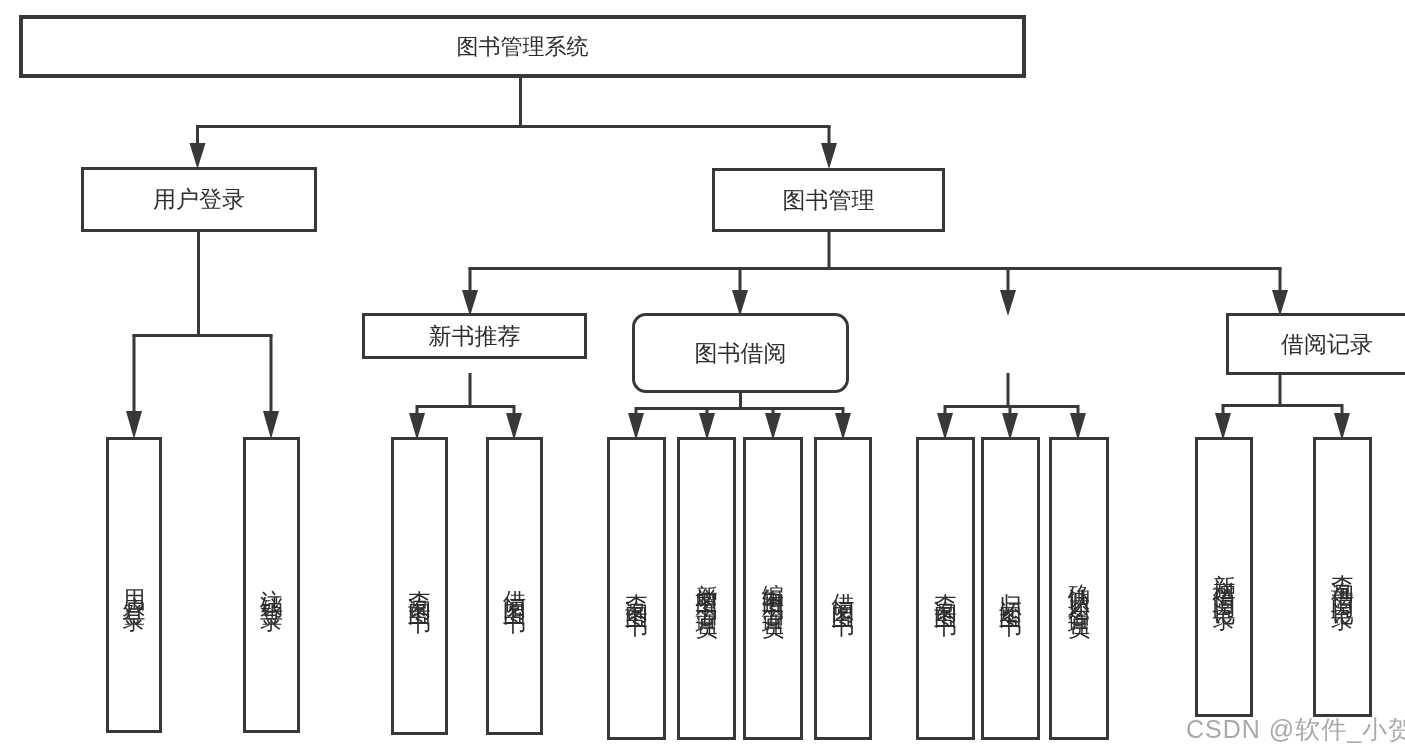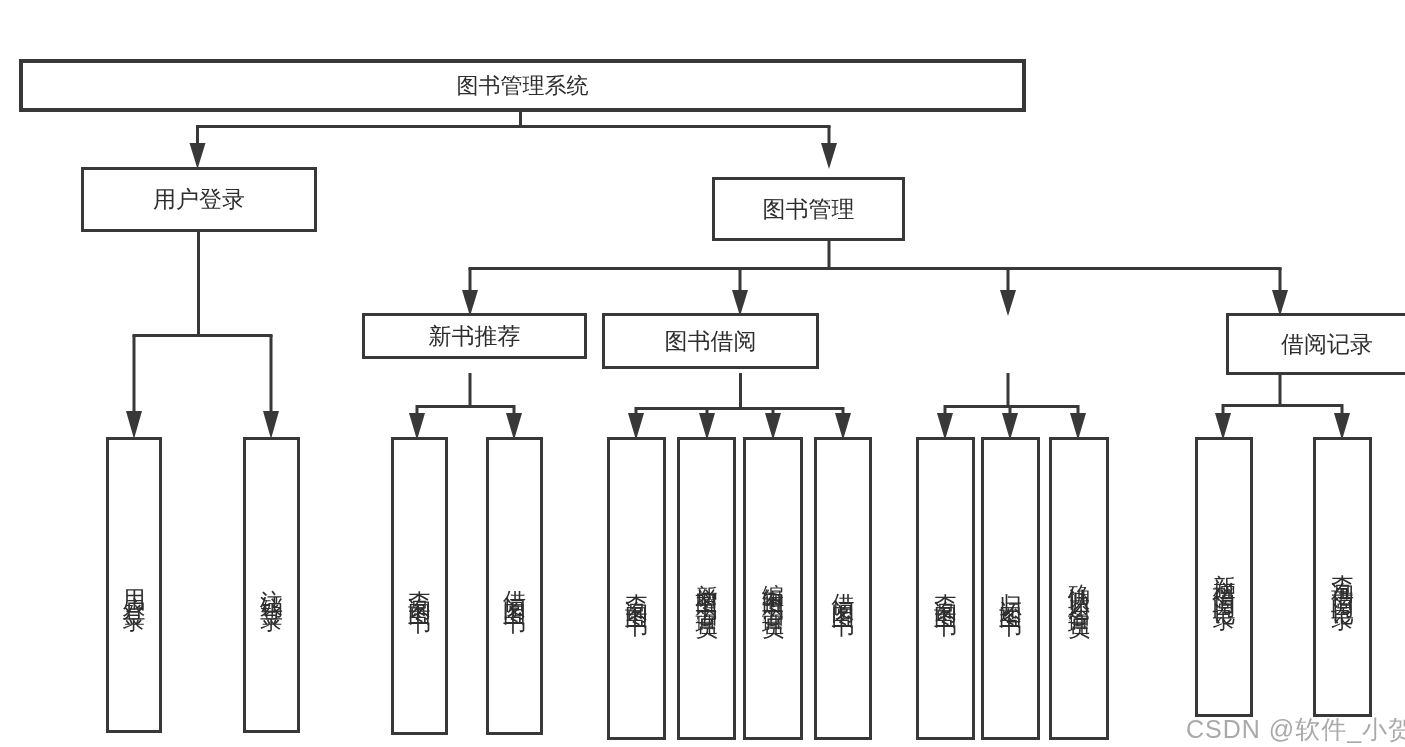--- a/index.html
+++ b/index.html
@@ -38,25 +38,25 @@
   .node.root { border-width: 4px; font-size: 22px; }
   .leaf {
     writing-mode: vertical-rl;
     text-orientation: mixed;
     letter-spacing: 7px;
     font-size: 23px;
   }
   .leaf.long { letter-spacing: 5px; font-size: 22px; }
 
   
-  .root            { left: 19px;   top: 15px;  width: 1007px; height: 53px; margin-top: 44px; }
+  .root            { left: 19px;   top: 15px;  width: 1007px; height: 63px; }
   .n-user-login    { left: 81px;   top: 167px; width: 236px;  height: 65px; }
-  .n-book-mgmt     { left: 712px;  top: 168px; width: 193px;  height: 64px; margin-top: 9px; }
+  .n-book-mgmt     { left: 712px;  top: 168px; width: 233px;  height: 64px; }
   .n-new-book      { left: 362px;  top: 313px; width: 225px;  height: 46px; }
-  .n-book-borrow   { left: 602px;  top: 313px; width: 217px;  height: 56px; }
+  .n-book-borrow   { left: 632px;  top: 313px; width: 217px;  height: 80px; border-radius: 14px; }
   .n-cur-borrow    { left: 899px;  top: 313px; width: 219px;  height: 62px; }
   .n-borrow-rec    { left: 1226px; top: 313px; width: 202px;  height: 62px; }
 
   .lf-login        { left: 106px;  top: 437px; width: 56px; height: 296px; }
   .lf-logout       { left: 243px;  top: 437px; width: 57px; height: 296px; }
   .lf-query1       { left: 391px;  top: 437px; width: 57px; height: 298px; }
   .lf-borrow1      { left: 486px;  top: 437px; width: 57px; height: 298px; }
   .lf-query2       { left: 607px;  top: 437px; width: 59px; height: 303px; }
   .lf-add-book     { left: 677px;  top: 437px; width: 59px; height: 303px; }
   .lf-edit-book    { left: 743px;  top: 437px; width: 60px; height: 303px; }

